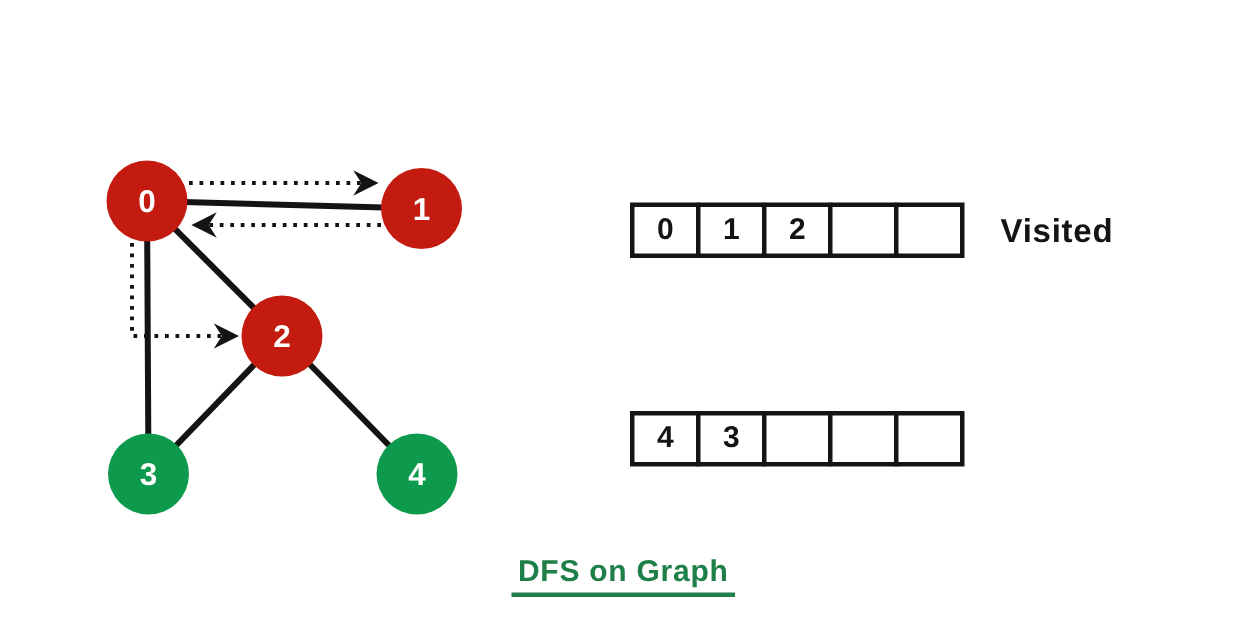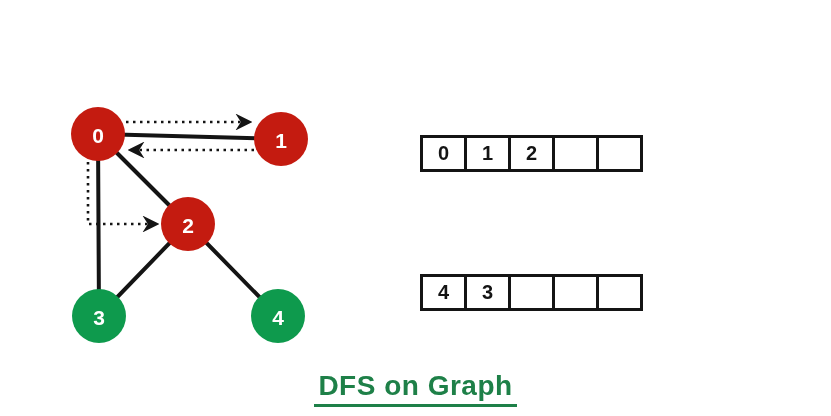--- a/index.html
+++ b/index.html
@@ -34,21 +34,21 @@
     letter-spacing: 0.5px;
   }
 
   
   .title-wrap {
     position: absolute; left: 0; right: 0; top: 370px;
     text-align: center;
   }
   .title-text {
     display: inline-block;
-    font-size: 28px; font-weight: bold;
+    font-size: 20px; font-weight: bold;
     border-bottom: 3px solid;
     padding: 0 4px 2px 4px;
     letter-spacing: 0.5px;
   }
 </style>
 </head>
 <body>
 
 <div class="stage">
 
@@ -79,20 +79,21 @@
     </svg>
 
   <div class="array-row visited">
     <div class="cells">
       <div class="cell">0</div>
       <div class="cell">1</div>
       <div class="cell">2</div>
       <div class="cell"></div>
       <div class="cell"></div>
     </div>
+    <div class="array-label">Visited</div>
   </div>
 
   <div class="array-row stack">
     <div class="cells">
       <div class="cell">4</div>
       <div class="cell">3</div>
       <div class="cell"></div>
       <div class="cell"></div>
       <div class="cell"></div>
     </div>

